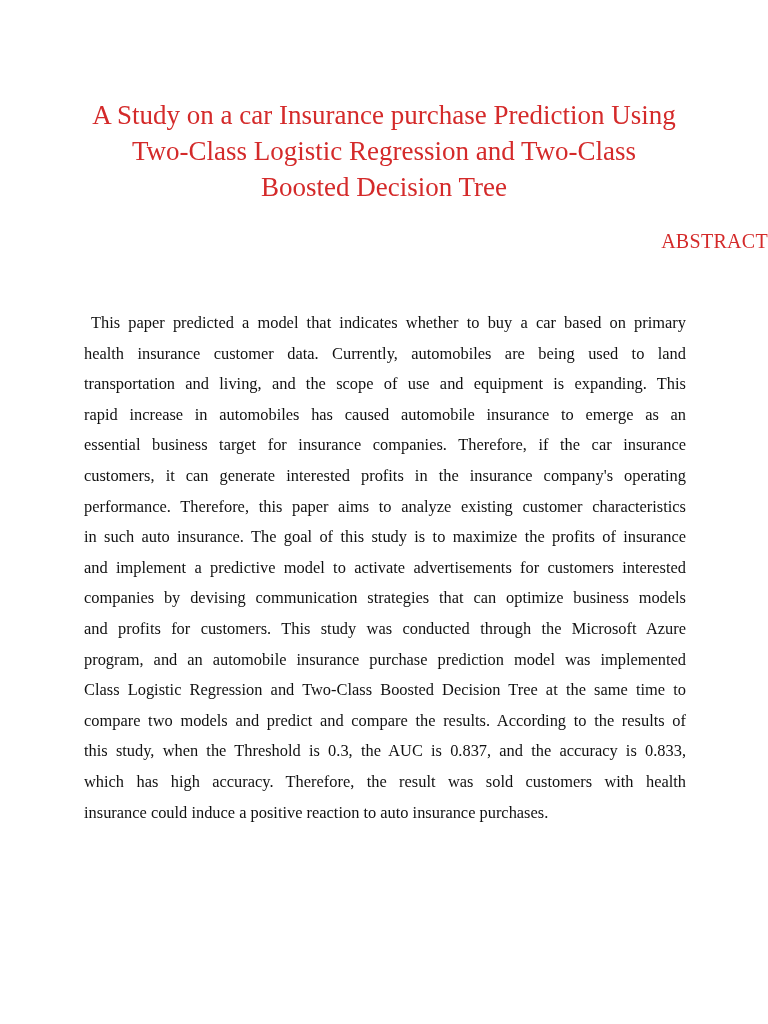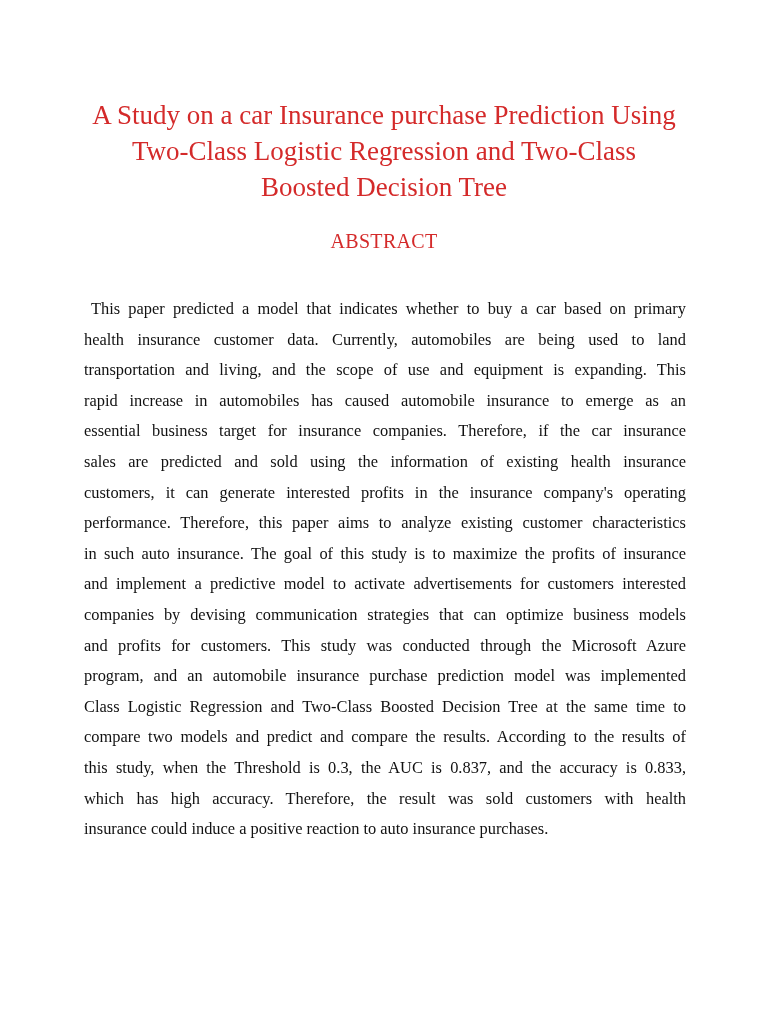--- a/index.html
+++ b/index.html
@@ -33,32 +33,32 @@
       font-size: 27px;
       line-height: 36px;
     }
     .title span { display: block; white-space: nowrap; }
     .abstract-heading {
       position: absolute;
       left: 0;
       width: 768px;
       top: 228px;
       margin: 0;
-      text-align: center;
+      text-align: right;
       color: #d42a2a;
       font-weight: normal;
       font-size: 20px;
       line-height: 26px;
       letter-spacing: 0.3px;
     }
     .abstract-body {
       position: absolute;
       left: 84px;
       width: 602px;
-      top: 294px;
+      top: 308px;
       margin: 0;
       color: #111111;
       font-size: 16.4px;
       line-height: 30.6px;
     }
     .abstract-body .line {
       display: block;
       text-align: justify;
       text-align-last: justify;
       white-space: nowrap;
@@ -83,21 +83,20 @@
   </h1>
 
   <h2 class="abstract-heading">ABSTRACT</h2>
 
   <div class="abstract-body">
     <span class="line indent">This paper predicted a model that indicates whether to buy a car based on primary</span>
     <span class="line">health insurance customer data. Currently, automobiles are being used to land</span>
     <span class="line">transportation and living, and the scope of use and equipment is expanding. This</span>
     <span class="line">rapid increase in automobiles has caused automobile insurance to emerge as an</span>
     <span class="line">essential business target for insurance companies. Therefore, if the car insurance</span>
-    <span class="line">sales are predicted and sold using the information of existing health insurance</span>
     <span class="line">customers, it can generate interested profits in the insurance company's operating</span>
     <span class="line">performance. Therefore, this paper aims to analyze existing customer characteristics</span>
     <span class="line">in such auto insurance. The goal of this study is to maximize the profits of insurance</span>
     <span class="line">and implement a predictive model to activate advertisements for customers interested</span>
     <span class="line">companies by devising communication strategies that can optimize business models</span>
     <span class="line">and profits for customers. This study was conducted through the Microsoft Azure</span>
     <span class="line">program, and an automobile insurance purchase prediction model was implemented</span>
     <span class="line">Class Logistic Regression and Two-Class Boosted Decision Tree at the same time to</span>
     <span class="line">compare two models and predict and compare the results. According to the results of</span>
     <span class="line">this study, when the Threshold is 0.3, the AUC is 0.837, and the accuracy is 0.833,</span>

